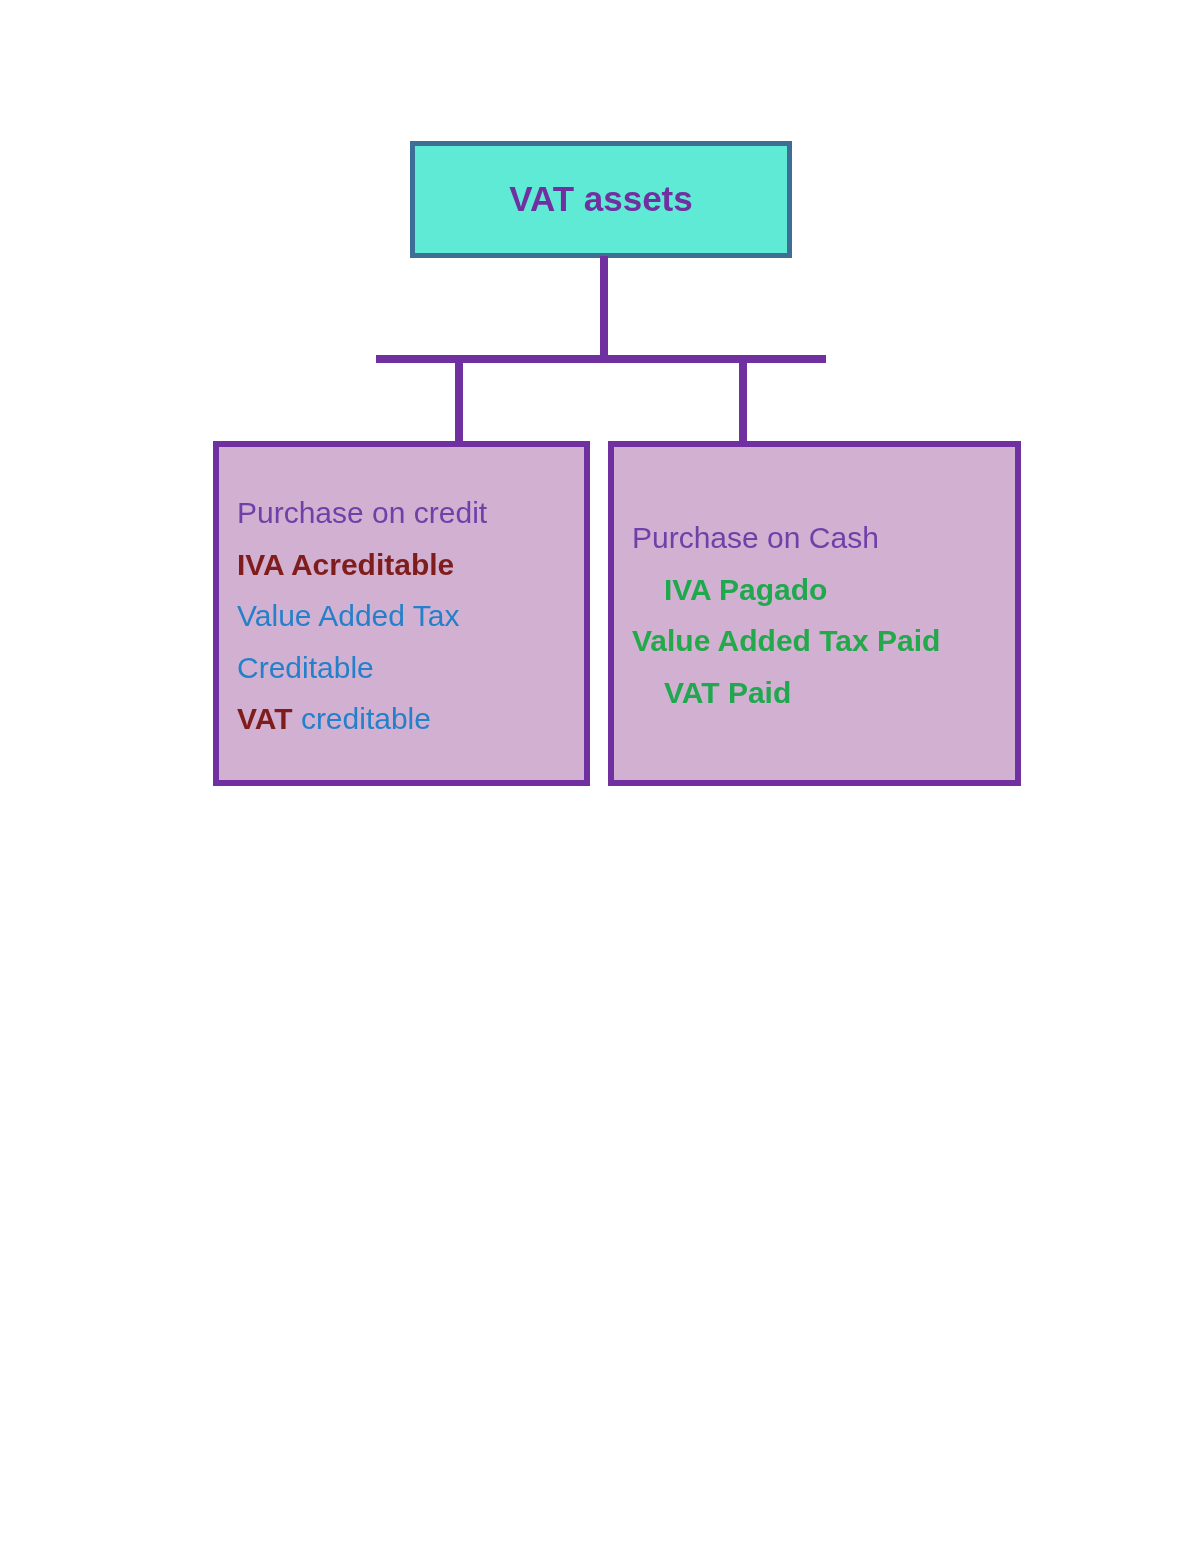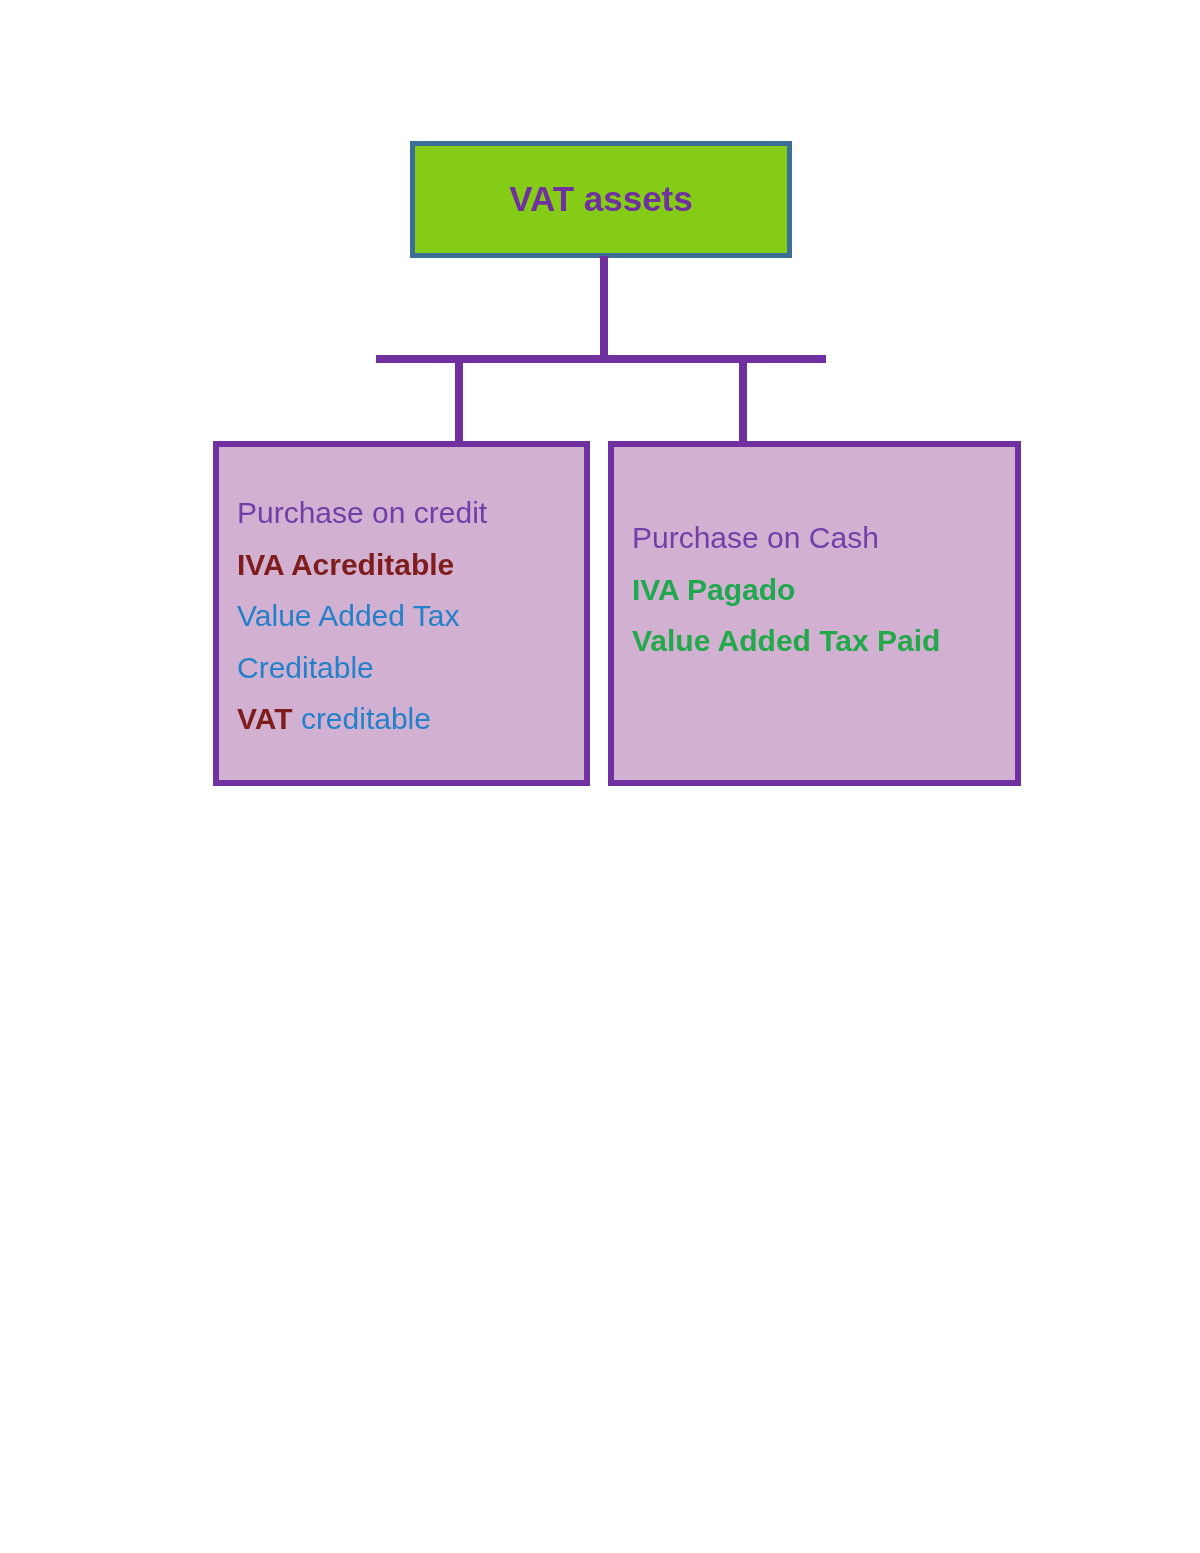--- a/index.html
+++ b/index.html
@@ -24,21 +24,21 @@
   }
 
   
   .root-node {
     position: absolute;
     left: 410px;
     top: 141px;
     width: 382px;
     height: 117px;
     box-sizing: border-box;
-    background: #84cc16;
+    background: #5eead4;
     border: 5px solid #3D6F96;
     display: flex;
     align-items: center;
     justify-content: center;
   }
   .root-node-label {
     font-size: 35px;
     font-weight: bold;
     color: #7030A0;
     letter-spacing: 0px;
@@ -112,21 +112,21 @@
     white-space: normal;
   }
   .node-line.wrap {
     line-height: 1.72;
   }
 
   .t-purple { color: #7040A8; font-weight: normal; }
   .t-blue   { color: #2480C8; font-weight: normal; }
   .t-blue-b { color: #7f1d1d; font-weight: bold; }
   .t-green  { color: #23A84A; font-weight: bold; }
-  .t-green-b{ color: #1FA84E; font-weight: bold; }
+  .t-green-b{ color: #1FA84E; font-weight: bold; margin-left: 32px; }
 </style>
 </head>
 <body>
 
 <div id="diagram-canvas">
 
   <div class="root-node">
     <span class="root-node-label">VAT assets</span>
   </div>
 
@@ -142,16 +142,17 @@
       <div class="node-line wrap t-blue">Value Added Tax Creditable</div>
       <div class="node-line"><span class="t-blue-b">VAT</span><span class="t-blue"> creditable</span></div>
     </div>
   </div>
 
   <div class="child-node child-right">
     <div class="node-lines">
       <div class="node-line t-purple">Purchase on Cash</div>
       <div class="node-line t-green-b">IVA Pagado</div>
       <div class="node-line t-green">Value Added Tax Paid</div>
+      <div class="node-line"><span class="t-green-b">VAT Paid</span><span class="t-green"></span></div>
     </div>
   </div>
 
 </div>
 
 </body></html>

